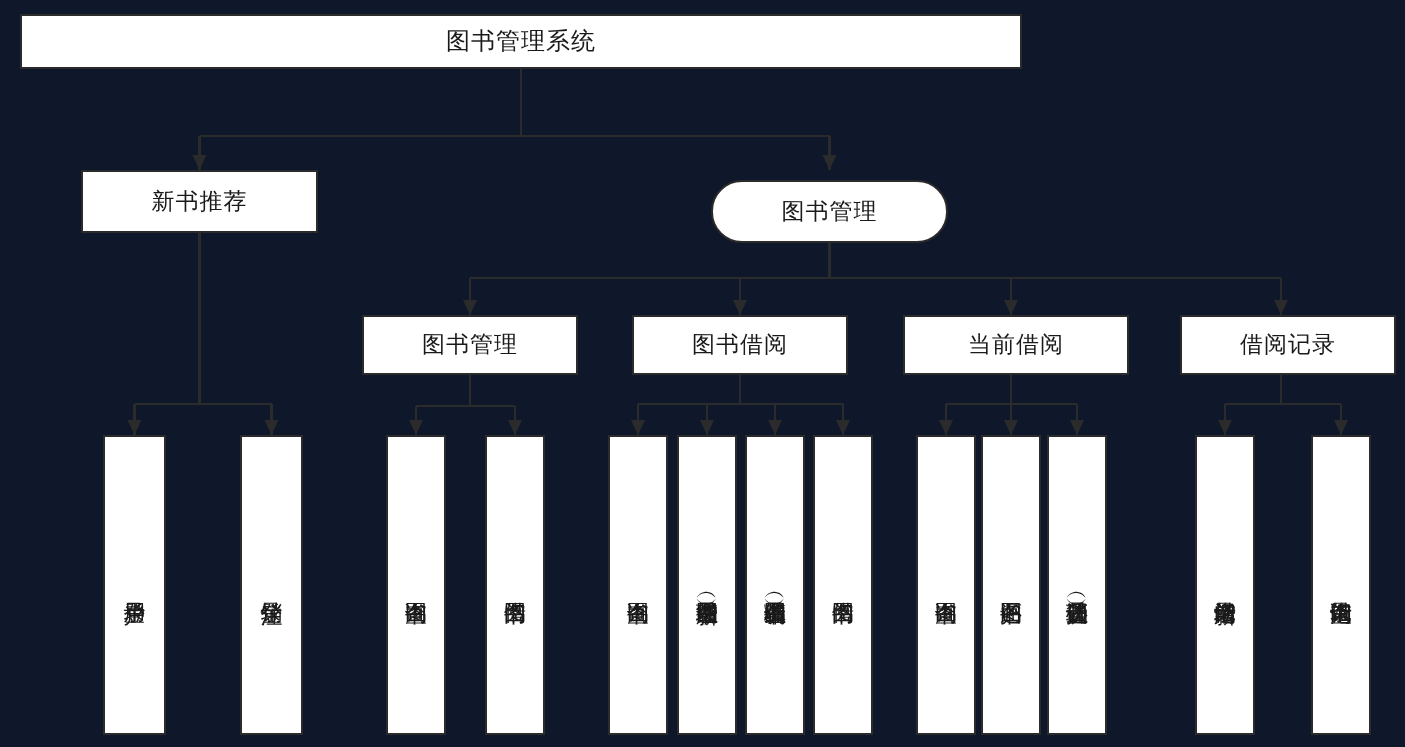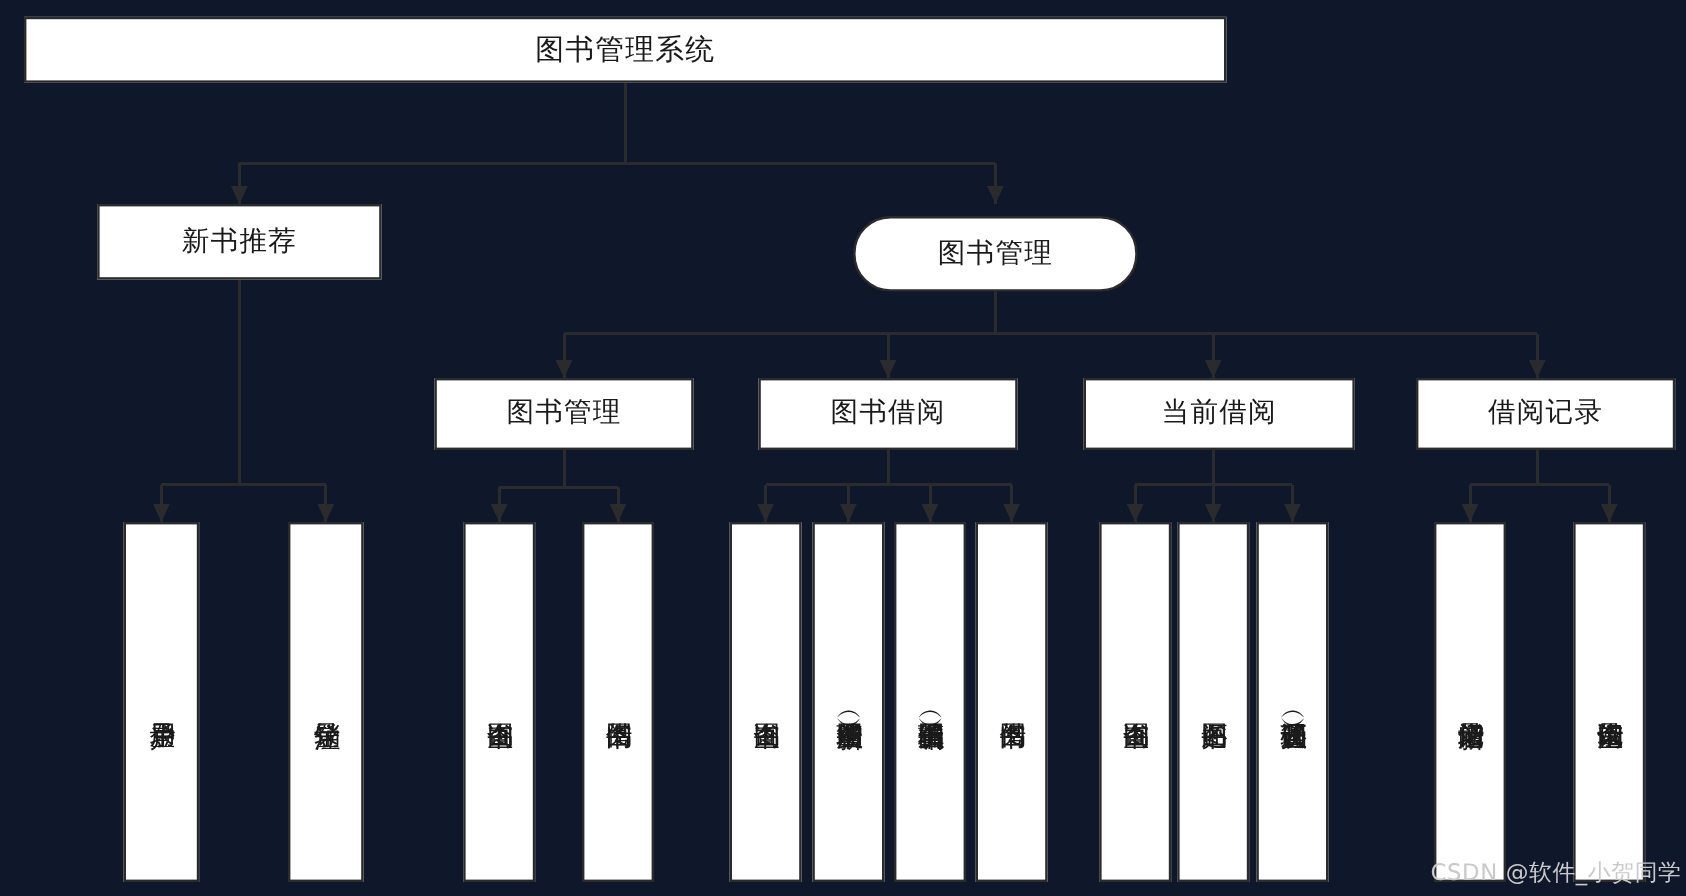--- a/index.html
+++ b/index.html
@@ -182,14 +182,13 @@
       <div class="node vert" style="left: 1047px; top: 435px; width: 60px; height: 300px;">
         <span class="vlabel">确认归还（管理员）</span>
       </div>
       <div class="node vert" style="left: 1195px; top: 435px; width: 60px; height: 300px;">
         <span class="vlabel">新增借阅记录</span>
       </div>
       <div class="node vert" style="left: 1311px; top: 435px; width: 60px; height: 300px;">
         <span class="vlabel">查询借阅记录</span>
       </div>
     </div>
-  <div class="watermark">CSDN @软件_小贺同学</div>
 </div>
 
 </body></html>

